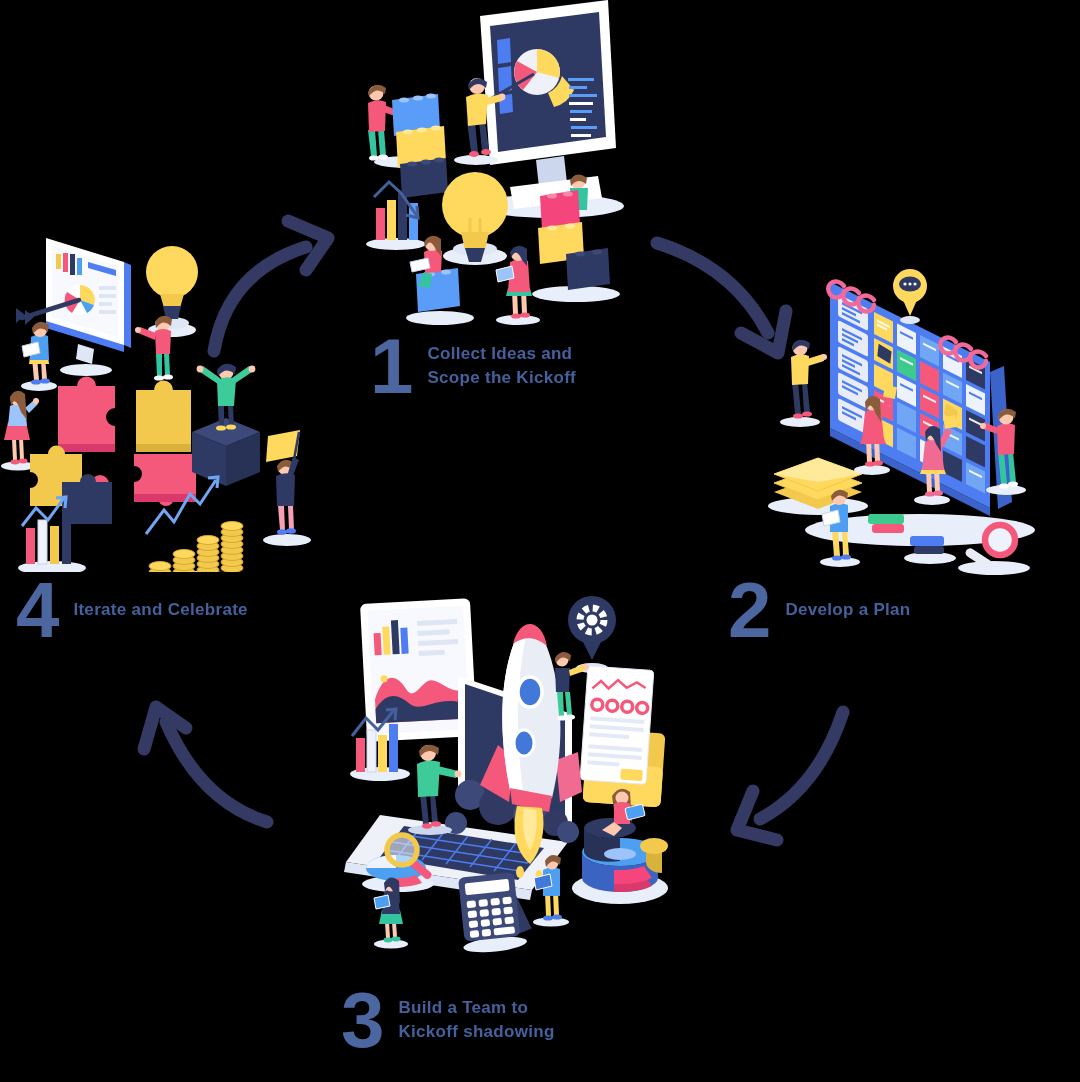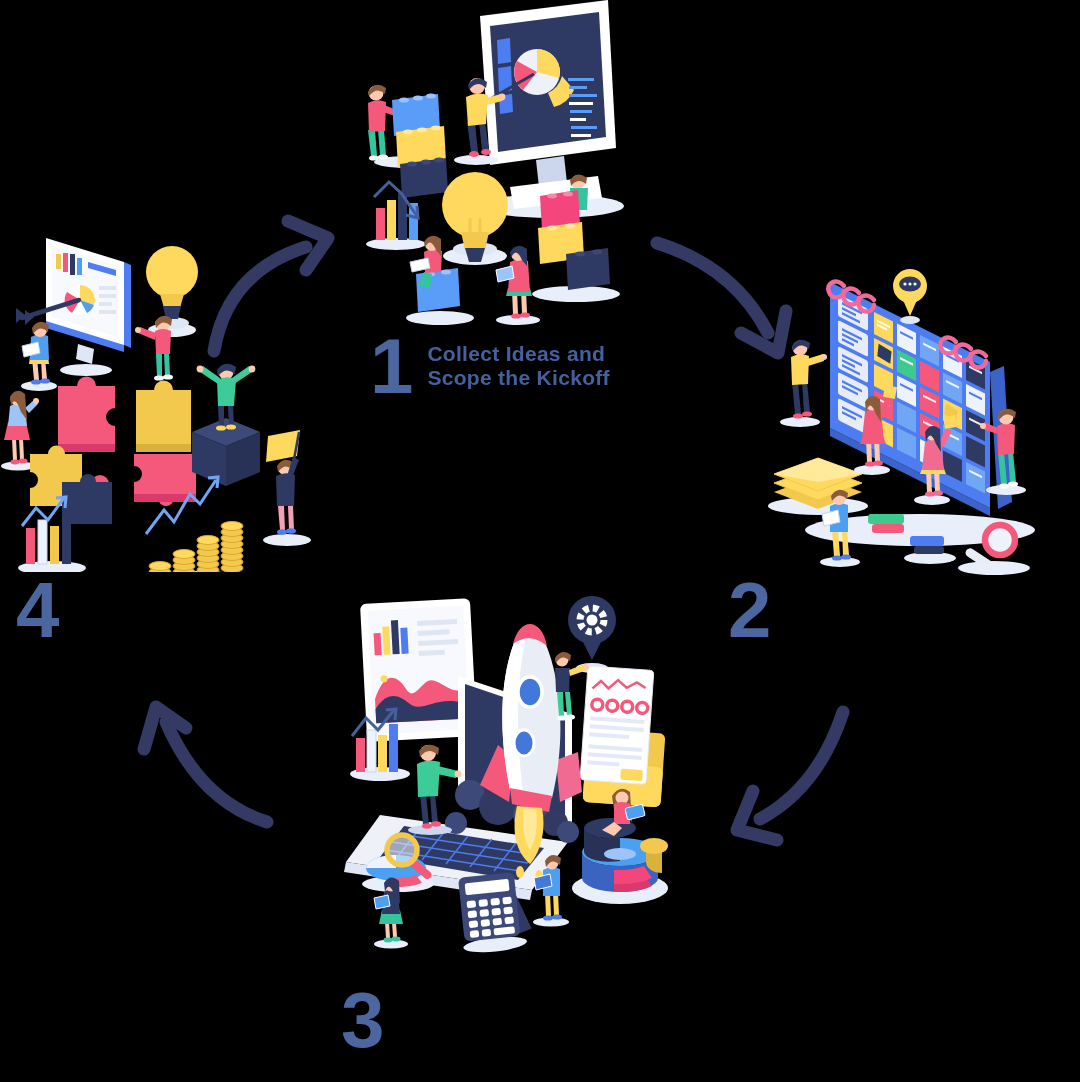--- a/index.html
+++ b/index.html
@@ -2,21 +2,21 @@
 <html><head>
 <meta charset="utf-8">
 <style>
   html,body{margin:0;padding:0;background:#000;}
   .stage{position:relative;width:1080px;height:1082px;background:#000;overflow:hidden;
          font-family:"Liberation Sans",sans-serif;}
   .illus{position:absolute;}
   .step-label{position:absolute;display:flex;align-items:center;}
   .step-number{font-weight:700;font-size:78px;line-height:64px;color:#4c67a0;
                margin-right:14px;letter-spacing:0;}
-  .step-text{font-weight:700;font-size:21px;line-height:24px;color:#44619e;letter-spacing:.3px;}
+  .step-text{font-weight:700;font-size:17px;line-height:24px;color:#44619e;letter-spacing:.3px;}
   .step-text span{display:block;}
 </style>
 </head>
 <body>
 
 <div class="stage">
 
   <svg class="illus" style="left:0;top:0" width="1080" height="1082" viewBox="0 0 1080 1082">
     <g fill="none" stroke="#343a63" stroke-width="13" stroke-linecap="round" stroke-linejoin="round">
       <g>
@@ -730,26 +730,32 @@
     <div class="step-number">1</div>
     <div class="step-text">
       <span>Collect Ideas and</span>
       <span>Scope the Kickoff</span>
     </div>
   </div>
 
   <div class="step-label" style="left:728px;top:578px">
     <div class="step-number">2</div>
     <div class="step-text">
+      <span>Develop a Plan</span>
     </div>
   </div>
 
   <div class="step-label" style="left:341px;top:988px">
     <div class="step-number">3</div>
+    <div class="step-text">
+      <span>Build a Team to</span>
+      <span>Kickoff shadowing</span>
+    </div>
   </div>
 
   <div class="step-label" style="left:16px;top:578px">
     <div class="step-number">4</div>
     <div class="step-text">
+      <span>Iterate and Celebrate</span>
     </div>
   </div>
 
 </div>
 
 </body></html>

